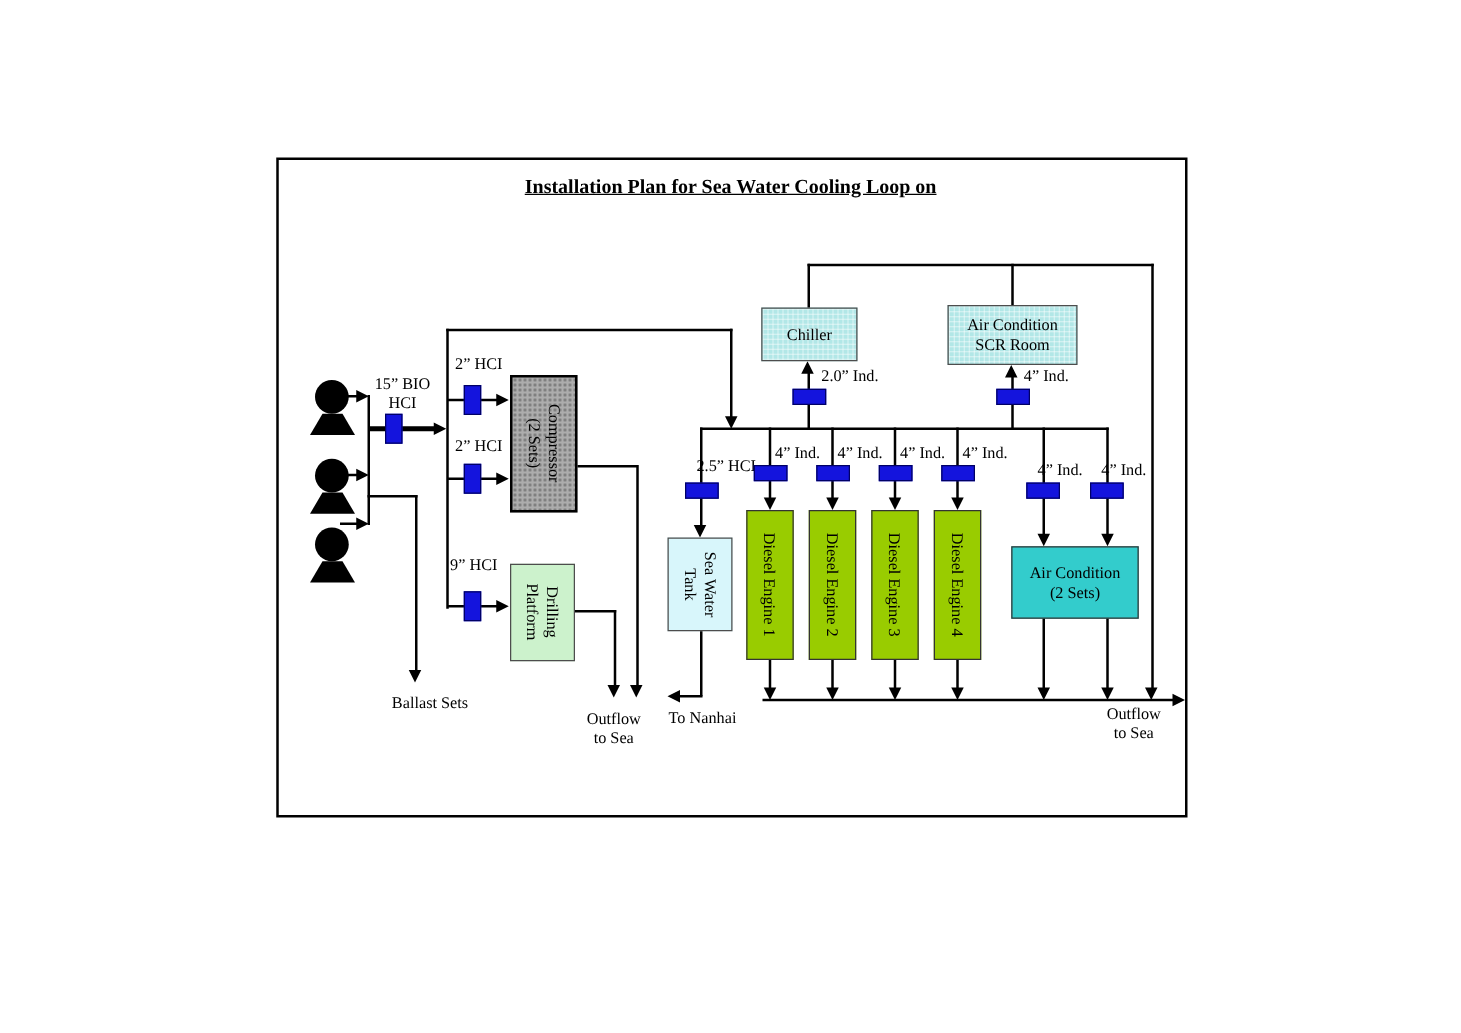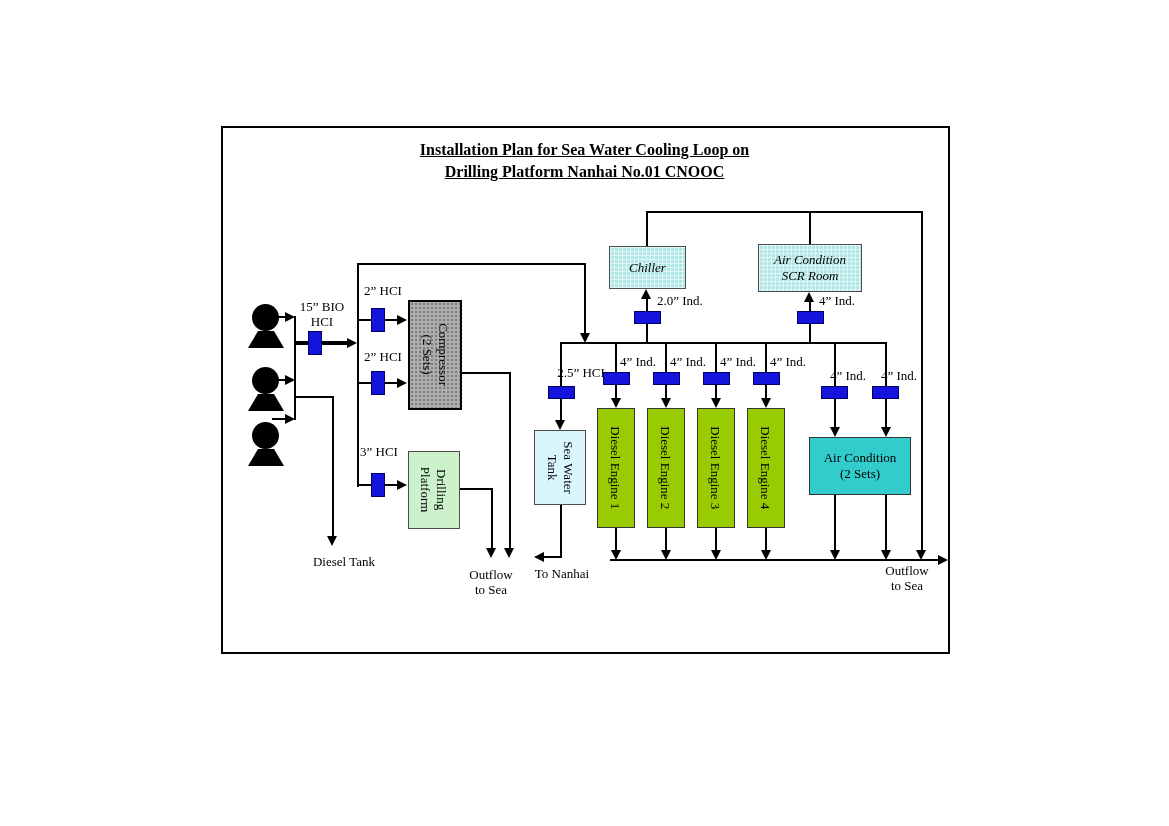--- a/index.html
+++ b/index.html
@@ -20,42 +20,41 @@
   .valve.vert{width:14px;height:24px;}
   .valve.horz{width:27px;height:13px;}
   .lbl{position:absolute;font-size:13px;line-height:1.12;white-space:pre-line;}
   .ctr{text-align:center;}
   .box{position:absolute;box-sizing:border-box;display:flex;align-items:center;justify-content:center;text-align:center;font-size:13px;line-height:1.2;}
   .box span{white-space:pre-line;}
   .rot span{transform:rotate(90deg);white-space:pre;text-align:center;display:block;}
   .grid-fill{background-color:var(--chiller_fill,#b2e7e7);
     background-image:linear-gradient(rgba(255,255,255,.55) 1px,transparent 1px),
                      linear-gradient(90deg,rgba(255,255,255,.55) 1px,transparent 1px);
-    background-size:4px 4px;border:1px solid #4d4d4d;font-style:italic;}
+    background-size:4px 4px;border:1px solid #4d4d4d;}
   .dots-fill{background-color:var(--compressor_fill,#adadad);
     background-image:radial-gradient(#7c7c7c 1px,transparent 1.4px);
     background-size:4px 4px;border:2px solid #000;}
   .tank-fill{background:var(--tank_fill,#d8f6fb);border:1px solid #4d4d4d;}
   .plat-fill{background:var(--platform_fill,#ccf2cc);border:1px solid #4d4d4d;}
   .eng-fill{background:var(--engine_fill,#99cc00);border:1px solid #333;}
   .ac-fill{background:var(--ac_fill,#33cccc);border:1px solid #333;}
   .pump{position:absolute;width:38px;height:46px;}
   .pump .head{position:absolute;left:5px;top:2px;width:27px;height:27px;border-radius:50%;background:#000;}
   .pump .base{position:absolute;left:1px;bottom:0;width:16px;height:0;
     border-left:10px solid transparent;border-right:10px solid transparent;border-bottom:17px solid #000;}
 </style>
 </head>
 <body>
 
 <div class="canvas">
   <div class="frame"></div>
 
   <div class="title">
     <span>Installation Plan for Sea Water Cooling Loop on</span><br>
-    <span>Drilling Platform Nanhai No.01 CNOOC</span>
   </div>
 
   <div class="pump" style="left:247px;top:302px">
     <div class="head"></div>
     <div class="base"></div>
   </div>
   <div class="pump" style="left:247px;top:365px">
     <div class="head"></div>
     <div class="base"></div>
   </div>
@@ -89,21 +88,21 @@
   <div class="lbl ctr" style="left:358px;top:284px;width:50px">2” HCI</div>
 
   <div class="h" style="left:358px;top:382px;width:42px"></div>
   <div class="ar ar-r" style="left:397px;top:378px"></div>
   <div class="valve vert" style="left:371px;top:371px"></div>
   <div class="lbl ctr" style="left:358px;top:350px;width:50px">2” HCI</div>
 
   <div class="h" style="left:358px;top:484px;width:42px"></div>
   <div class="ar ar-r" style="left:397px;top:480px"></div>
   <div class="valve vert" style="left:371px;top:473px"></div>
-  <div class="lbl ctr" style="left:350px;top:445px;width:58px">3” HCI</div>
+  <div class="lbl ctr" style="left:350px;top:445px;width:58px">9” HCI</div>
 
   <div class="box rot dots-fill" style="left:408px;top:300px;width:54px;height:110px">
     <span>Compressor
 (2 Sets)</span>
   </div>
   <div class="h" style="left:462px;top:372px;width:48px"></div>
   <div class="v" style="left:509px;top:372px;height:178px"></div>
   <div class="ar ar-d" style="left:504px;top:548px"></div>
 
   <div class="box rot plat-fill" style="left:408px;top:451px;width:52px;height:78px">
@@ -112,21 +111,21 @@
   </div>
   <div class="h" style="left:460px;top:488px;width:33px"></div>
   <div class="v" style="left:491px;top:488px;height:62px"></div>
   <div class="ar ar-d" style="left:486px;top:548px"></div>
   <div class="lbl ctr" style="left:454px;top:568px;width:74px">Outflow
 to Sea</div>
 
   <div class="h" style="left:294px;top:396px;width:40px"></div>
   <div class="v" style="left:332px;top:396px;height:142px"></div>
   <div class="ar ar-d" style="left:327px;top:536px"></div>
-  <div class="lbl ctr" style="left:301px;top:555px;width:86px">Diesel Tank</div>
+  <div class="lbl ctr" style="left:301px;top:555px;width:86px">Ballast Sets</div>
 
   <div class="h" style="left:560px;top:342px;width:327px"></div>
 
   <div class="v" style="left:560px;top:342px;height:80px"></div>
   <div class="ar ar-d" style="left:555px;top:420px"></div>
   <div class="valve horz" style="left:548px;top:386px"></div>
   <div class="lbl ctr" style="left:552px;top:366px;width:58px">2.5” HCI</div>
   <div class="box rot tank-fill" style="left:534px;top:430px;width:52px;height:75px">
     <span>Sea Water
 Tank</span>

